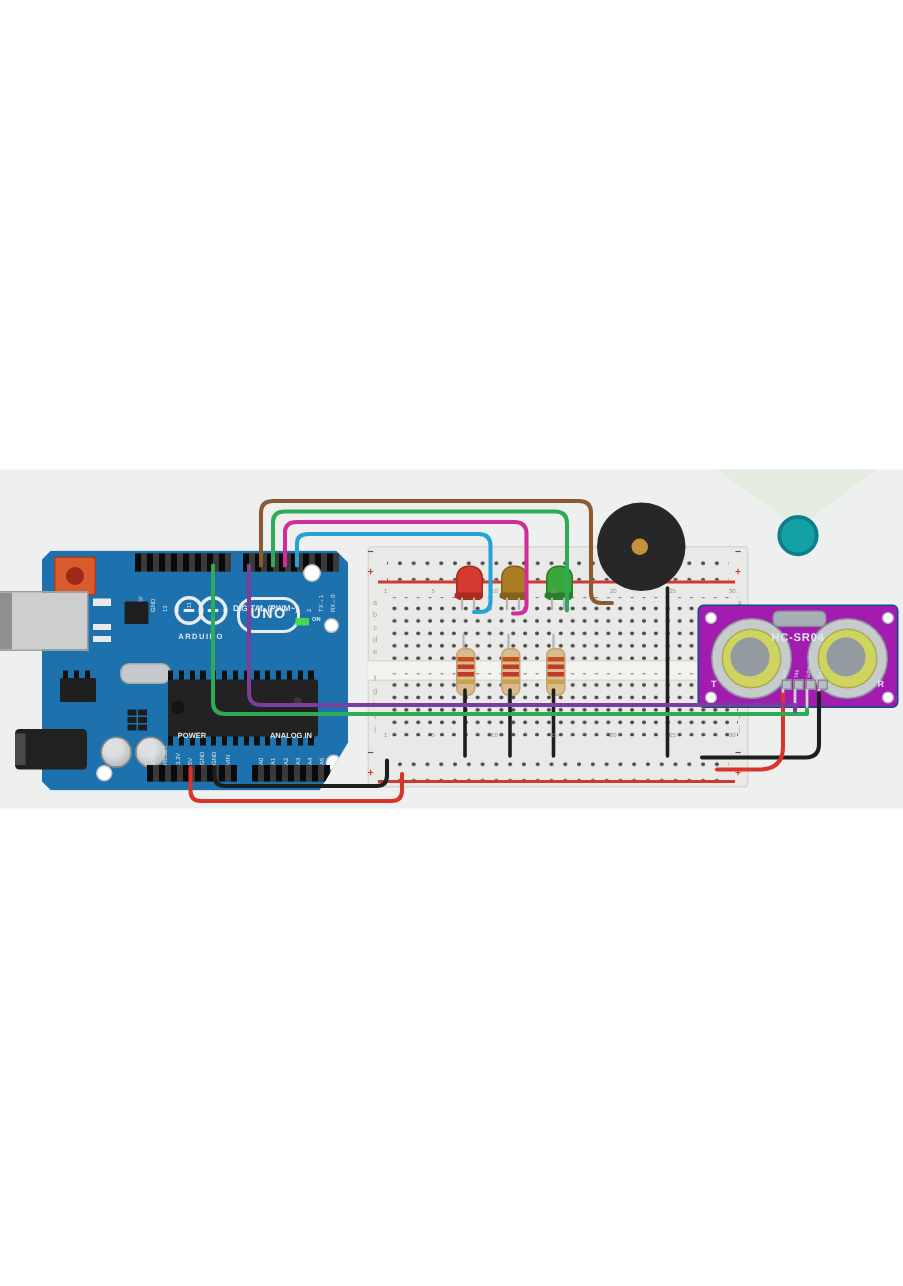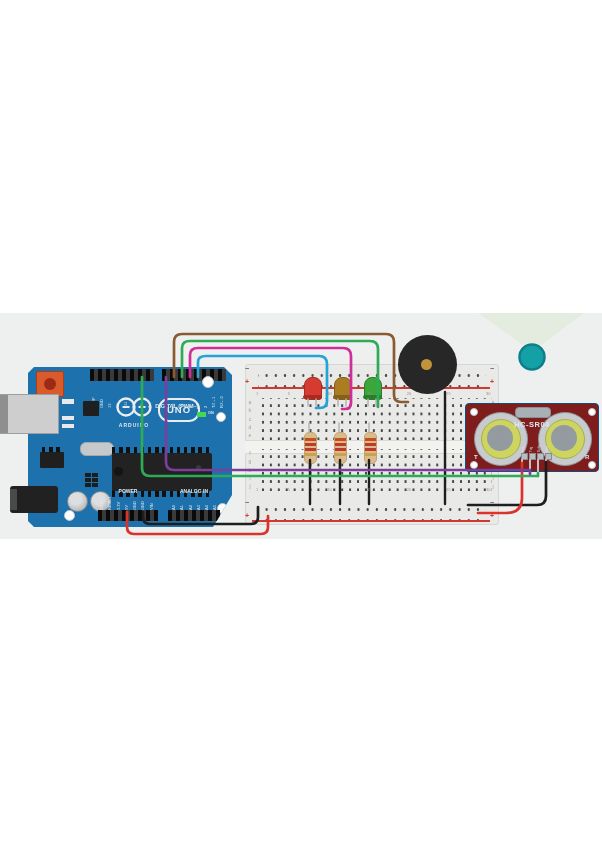--- a/index.html
+++ b/index.html
@@ -220,21 +220,21 @@
   <div class="abs" style="left: 363.5px; top: 432px; width: 11px; height: 30px; border-radius: 5px; border: 1px solid rgb(195, 162, 112); background-color: rgb(217, 187, 141);">
       <div class="abs" style="left: 0px; width: 11px; height: 3px; top: 5px; background: rgb(196, 79, 30);"></div>
       <div class="abs" style="left: 0px; width: 11px; height: 3px; top: 10px; background: rgb(192, 57, 43);"></div>
       <div class="abs" style="left: 0px; width: 11px; height: 3px; top: 15px; background: rgb(192, 57, 43);"></div>
       <div class="abs" style="left: 0px; width: 11px; height: 3px; top: 20px; background: rgb(201, 162, 75);"></div>
     </div>
 
   <div class="abs" style="left: 397.5px; top: 335px; width: 59px; height: 59px; border-radius: 50%; background-color: rgb(39, 39, 39);"></div>
   <div class="abs" style="left: 420.5px; top: 358.5px; width: 11px; height: 11px; border-radius: 50%; background-color: rgb(194, 147, 60);"></div>
 
-  <div class="abs" id="hcsr04" style="background-color: #7f1d1d;">
+  <div class="abs" id="hcsr04" style="background-color: #a21caf;">
     <div class="abs hole" style="left:4px;top:4px;width:6px;height:6px;"></div>
     <div class="abs hole" style="left:122px;top:4px;width:6px;height:6px;"></div>
     <div class="abs hole" style="left:4px;top:57px;width:6px;height:6px;"></div>
     <div class="abs hole" style="left:122px;top:57px;width:6px;height:6px;"></div>
     <div class="abs" style="left:49px;top:3px;width:34px;height:9px;background:#a9b0b5;border:1px solid #8a9196;border-radius:4px;"></div>
     <div class="abs transducer" style="left:8px;top:8px;width:52px;height:52px;background:#c7cbce;border:1px solid #8e969b;"></div>
     <div class="abs transducer" style="left:15px;top:15px;width:38px;height:38px;background:#cdd45f;border:1px solid #a8ae4a;"></div>
     <div class="abs transducer" style="left:21px;top:21px;width:26px;height:26px;background:#939ba1;"></div>
     <div class="abs transducer" style="left:72px;top:8px;width:52px;height:52px;background:#c7cbce;border:1px solid #8e969b;"></div>
     <div class="abs transducer" style="left:79px;top:15px;width:38px;height:38px;background:#cdd45f;border:1px solid #a8ae4a;"></div>

